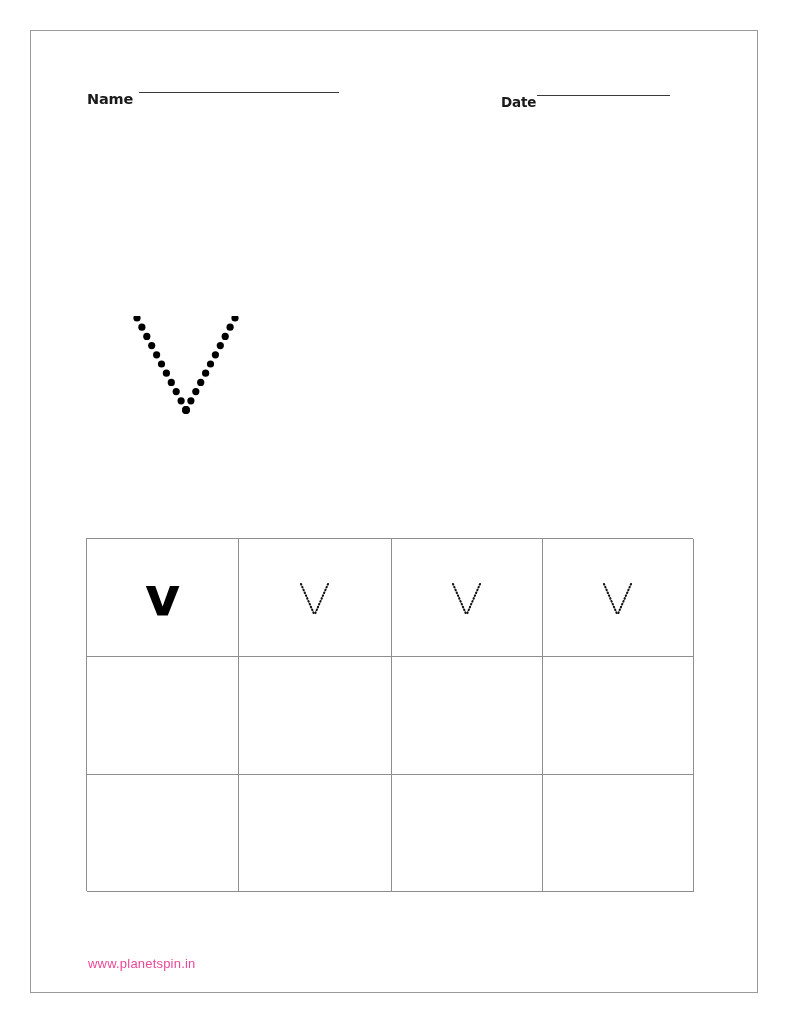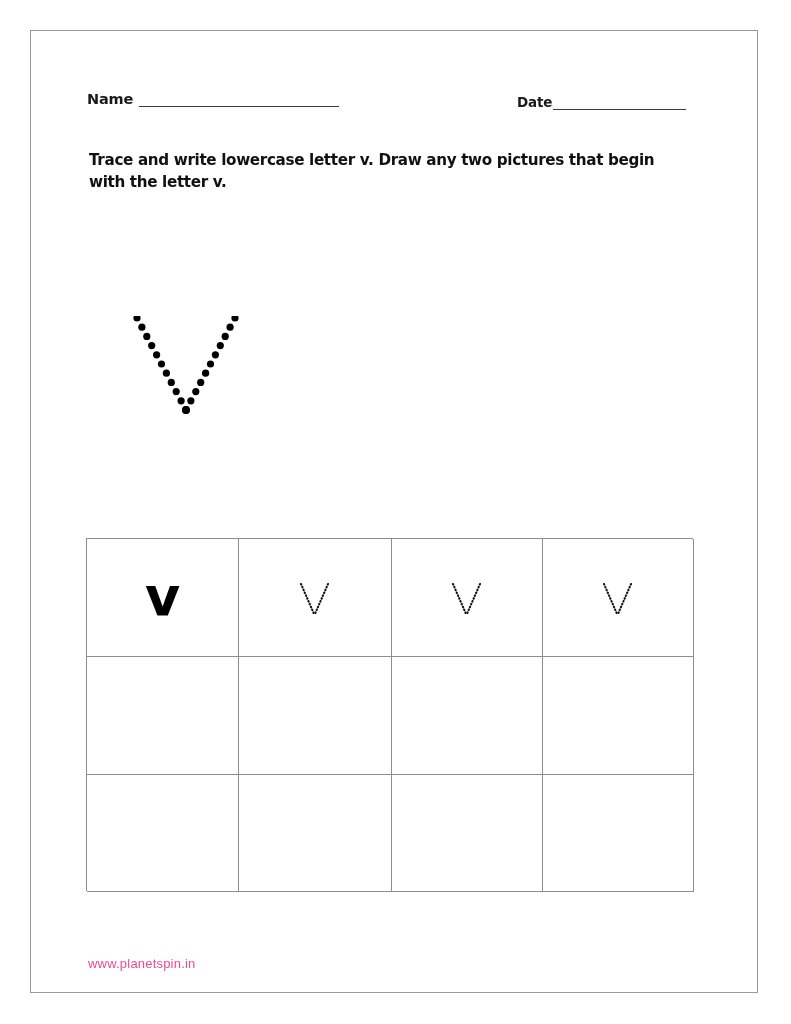--- a/index.html
+++ b/index.html
@@ -30,25 +30,25 @@
   .header-row {
     position: absolute;
     left: 0;
     top: 60px;
     width: 100%;
     height: 30px;
   }
   .field {
     position: absolute;
     display: flex;
-    align-items: flex-end;
+    align-items: flex-start;
     white-space: nowrap;
   }
   .field-name { left: 56px; top: 0; }
-  .field-date { left: 486px; top: 3px; }
+  .field-date { left: 470px; top: 3px; }
 
   .field-label {
     font-family: "DejaVu Sans", sans-serif;
     font-size: 14.5px;
     font-weight: 700;
     color: #1a1a1a;
     letter-spacing: -0.2px;
   }
   .field-label.date-label { font-size: 13.5px; }
 
@@ -140,21 +140,20 @@
       <span class="field-rule"></span>
     </div>
 
     <div class="field field-date">
       <span class="field-label date-label">Date</span>
       <span class="field-rule"></span>
     </div>
 
   </div>
 
-  <div id="instruction">Trace and write lowercase letter v. Draw any two pictures that begin with the letter v.</div>
 
   <div id="demo-letter">
     <svg width="110" height="110" viewBox="0 0 110 110">
         <circle cx="6.00" cy="2.00" r="3.60" fill="#000000"></circle>
         <circle cx="10.90" cy="11.20" r="3.60" fill="#000000"></circle>
         <circle cx="15.80" cy="20.40" r="3.60" fill="#000000"></circle>
         <circle cx="20.70" cy="29.60" r="3.60" fill="#000000"></circle>
         <circle cx="25.60" cy="38.80" r="3.60" fill="#000000"></circle>
         <circle cx="30.50" cy="48.00" r="3.60" fill="#000000"></circle>
         <circle cx="35.40" cy="57.20" r="3.60" fill="#000000"></circle>

